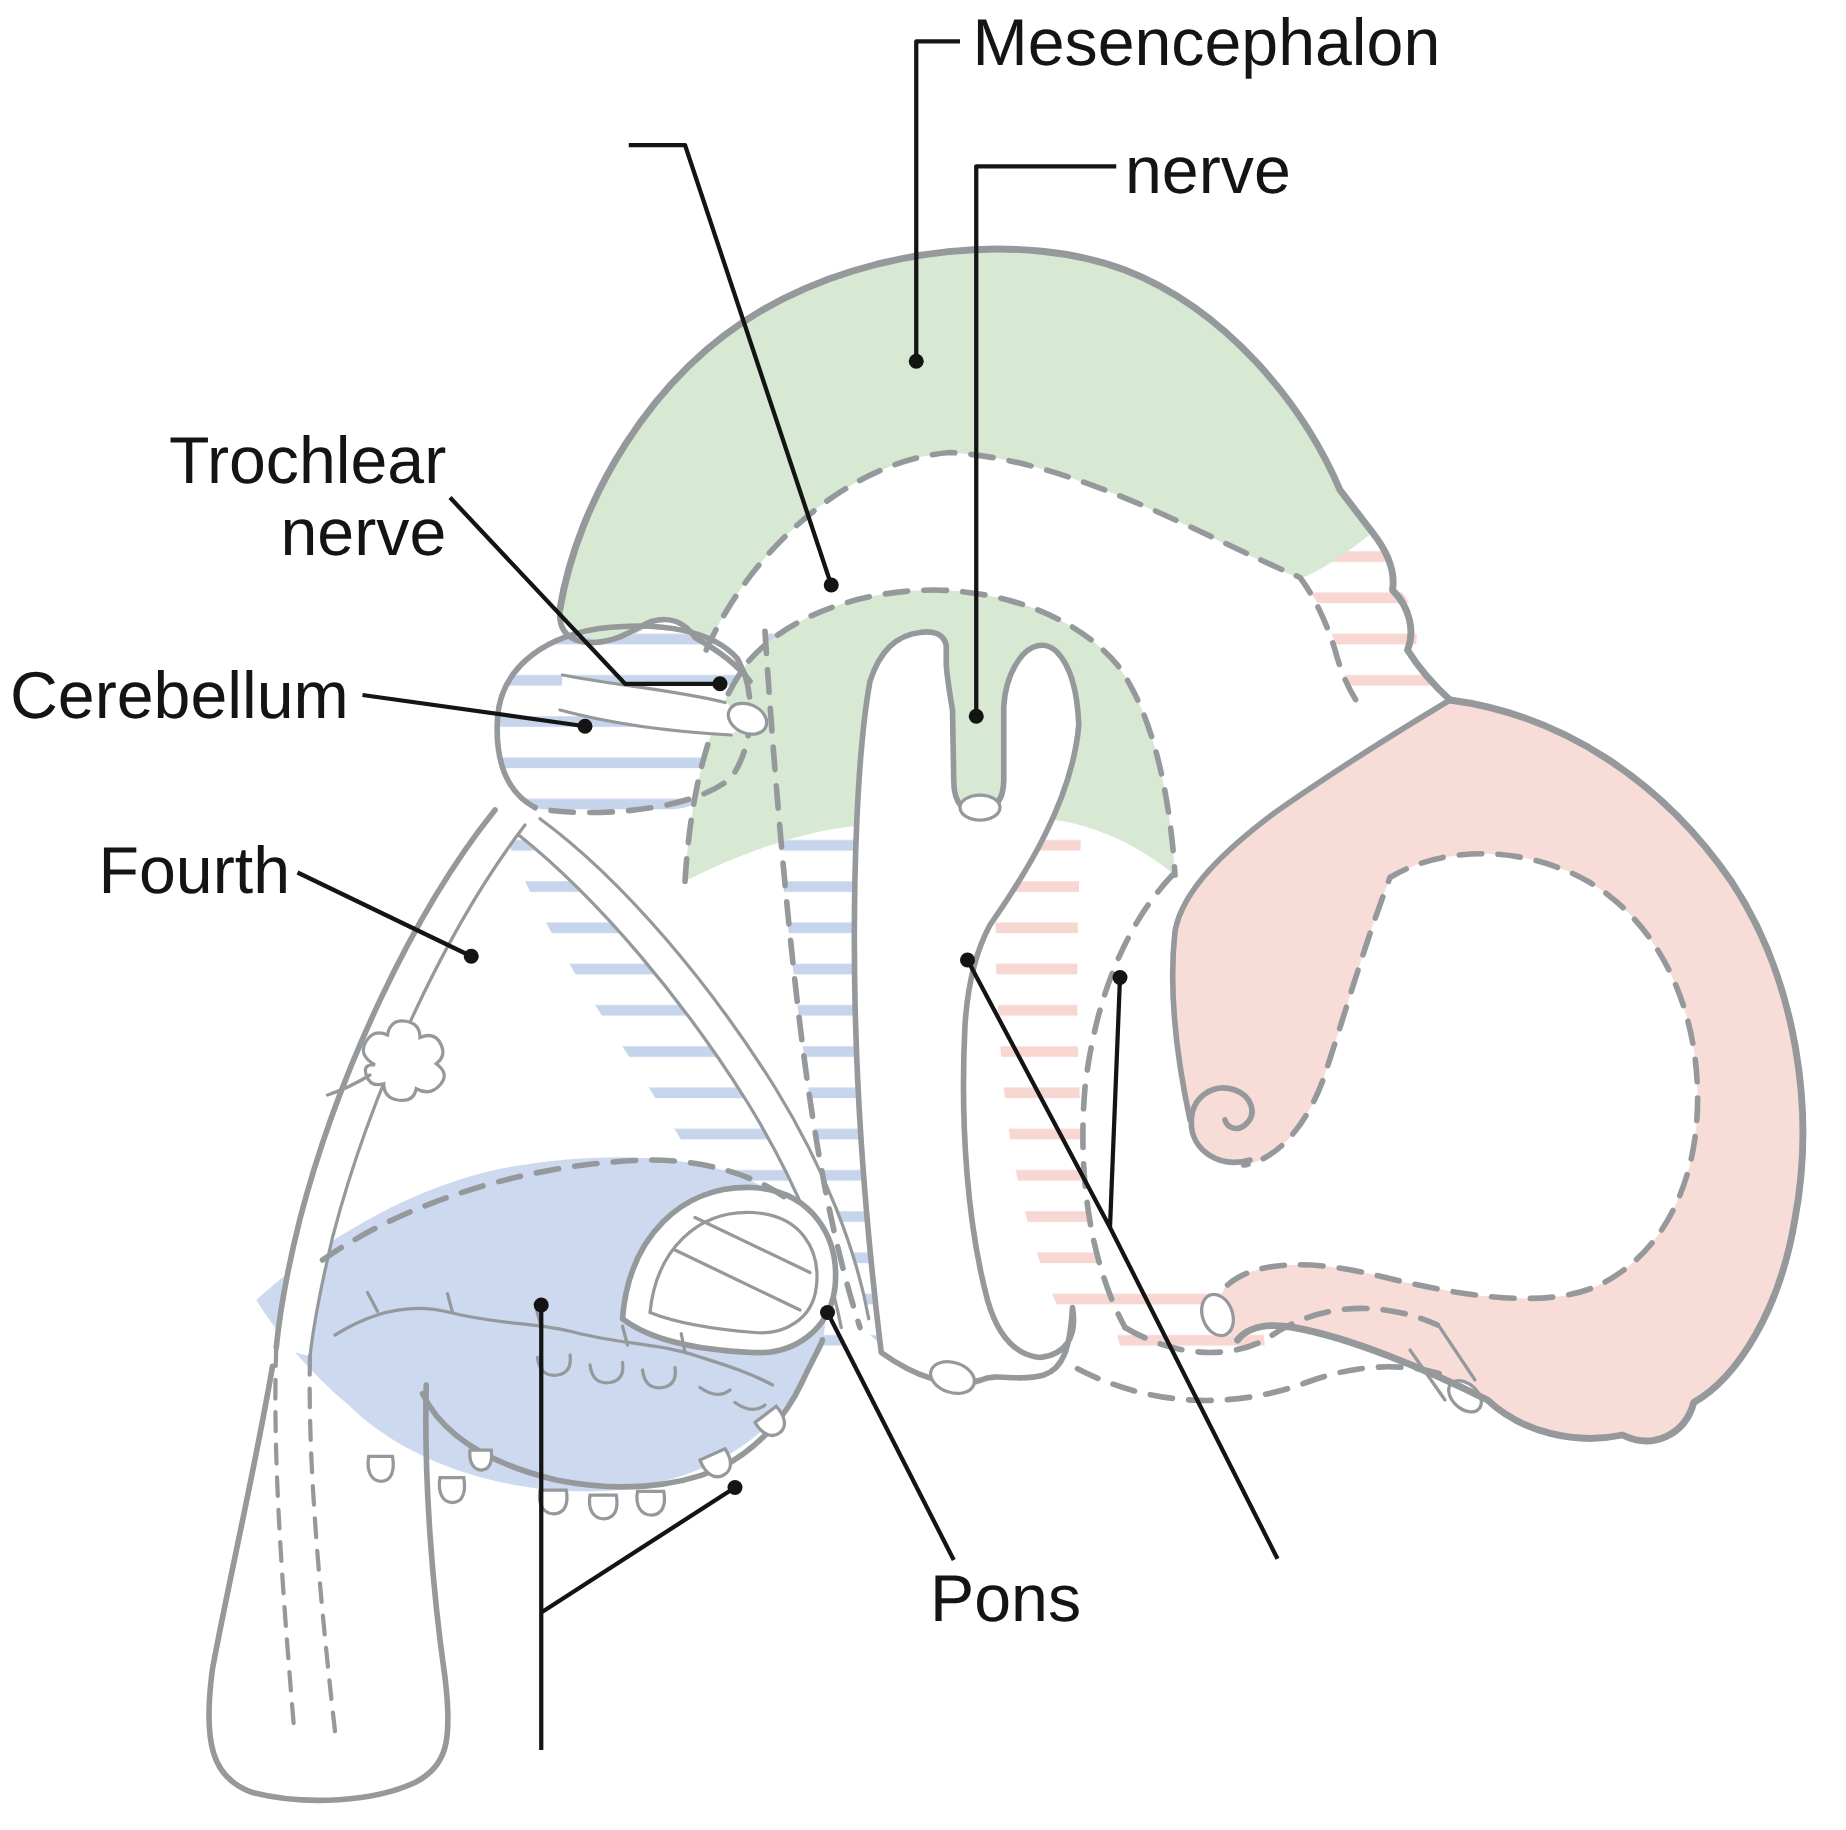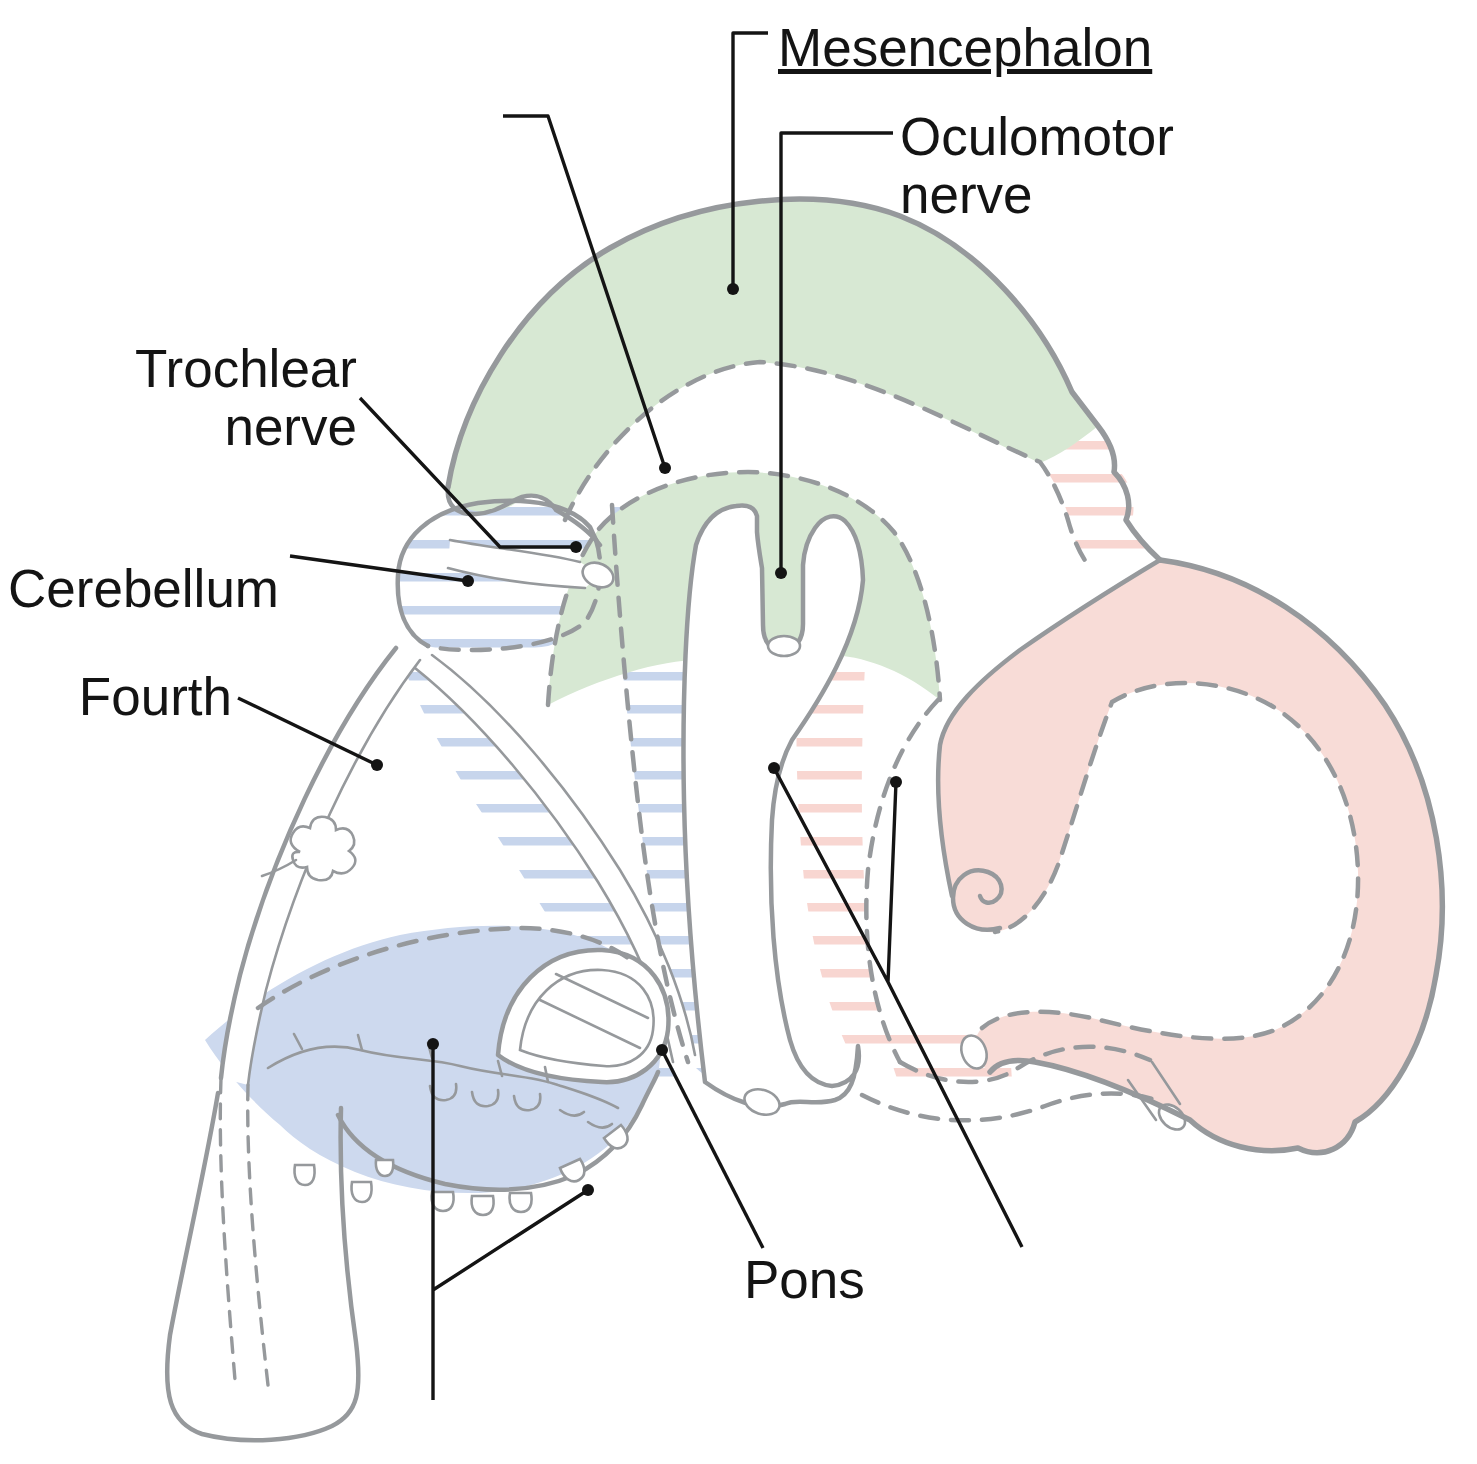--- a/index.html
+++ b/index.html
@@ -253,34 +253,33 @@
     <path class="leader" d="M763,1248 L662,1050"></path>
         <circle class="dot" cx="662" cy="1050" r="6"></circle>
   </g>
   <g>
     <path class="leader" d="M1022,1247 L888,982 L774,768 M888,982 L896,782"></path>
     <circle class="dot" cx="774" cy="768" r="6"></circle>
         <circle class="dot" cx="896" cy="782" r="6"></circle>
   </g>
 </svg>
 
-<div class="lbl" style="left:778px;top:19px;text-decoration:underline;">Mesencephalon</div>
+<div class="lbl" style="left:778px;top:6px;">Mesencephalon</div>
 
 
 <div class="lbl" style="left:900px;top:108px;">
-  <div>Oculomotor</div>
   <div>nerve</div>
 </div>
 
 <div class="lbl r" style="left:100px;top:340px;width:257px;">
   <div>Trochlear</div>
   <div>nerve</div>
 </div>
 
-<div class="lbl" style="left:8px;top:528px;margin-top:32px;">Cerebellum</div>
+<div class="lbl" style="left:8px;top:528px;">Cerebellum</div>
 
 <div class="lbl r" style="left:0px;top:668px;width:232px;">
   <div>Fourth</div>
 </div>
 
 
 <div class="lbl" style="left:744px;top:1251px;text-align:center;">Pons</div>
 
 
 </div>

